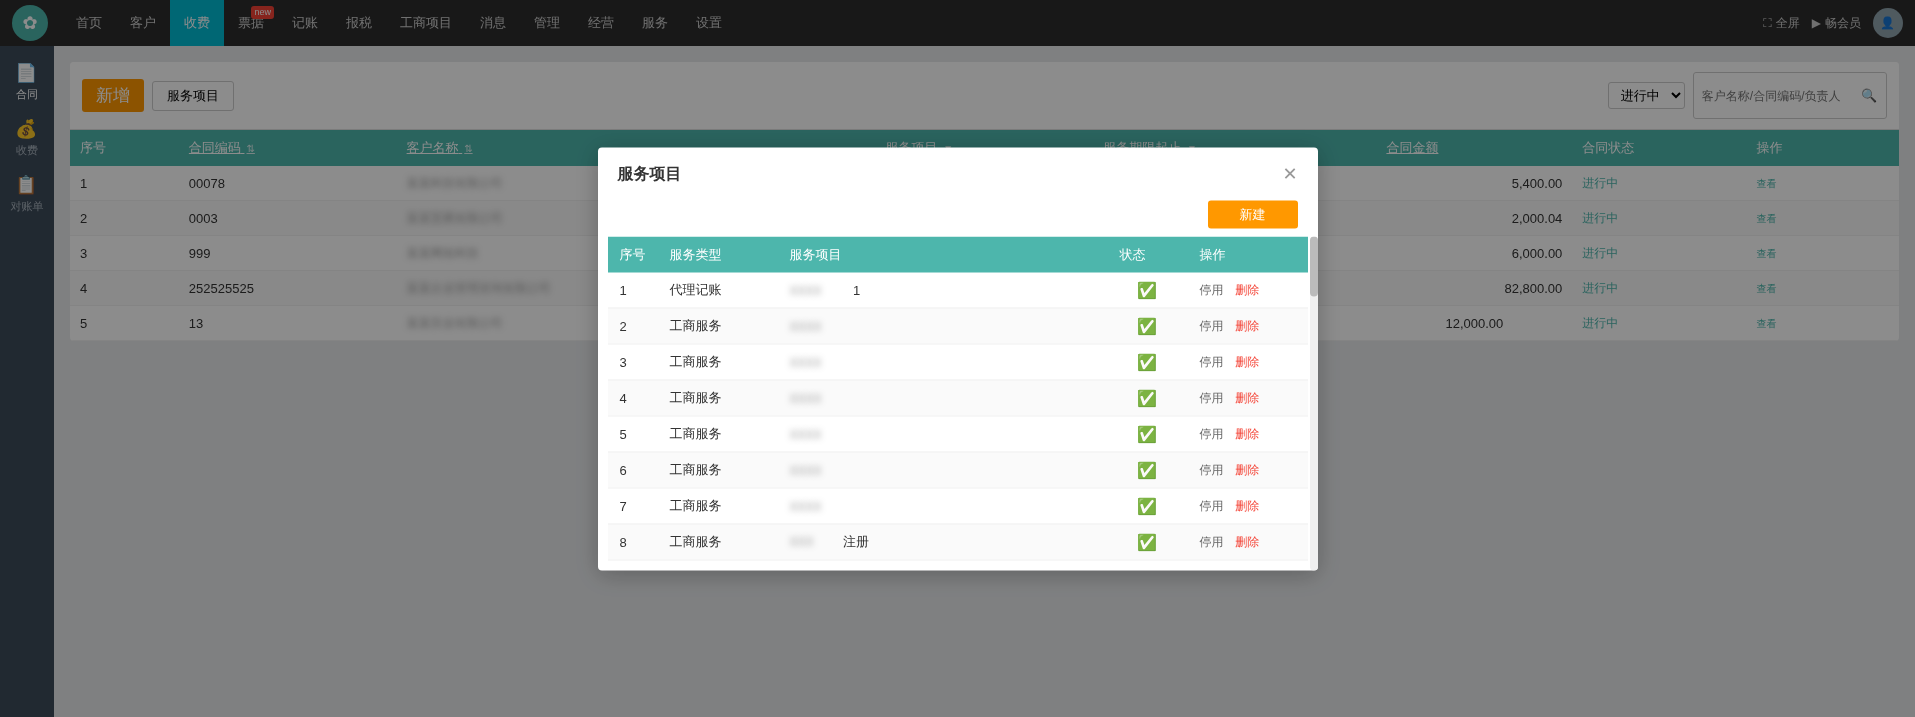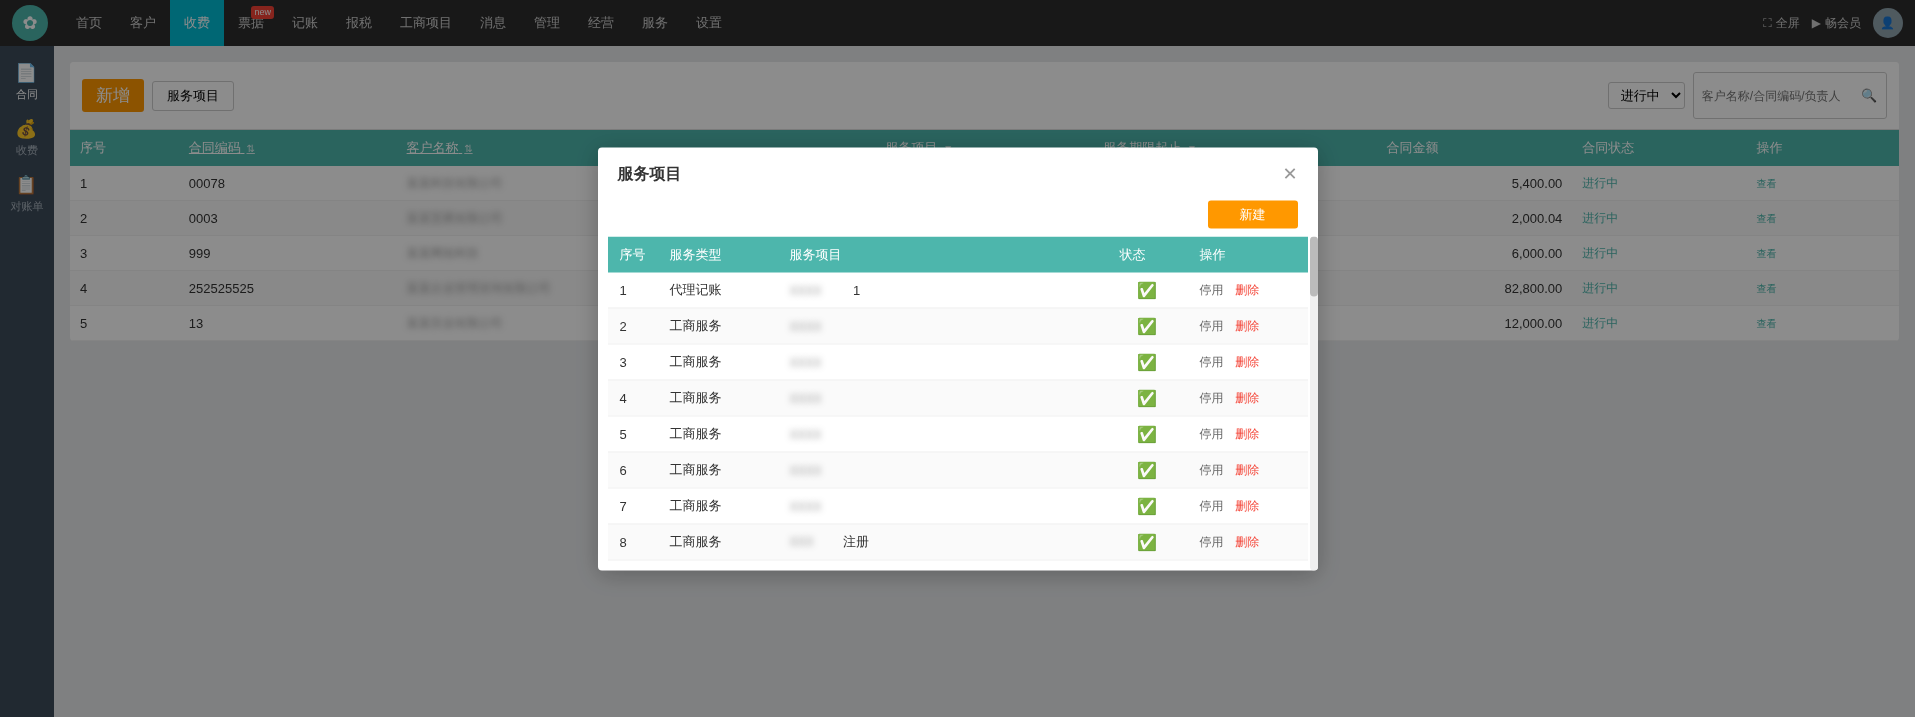--- a/index.html
+++ b/index.html
@@ -124,21 +124,21 @@
     .scroll-thumb { position: absolute; right: 0; top: 0; width: 8px; height: 60px; background: #bbb; border-radius: 4px; }
 
     .sort-icon { font-size: 10px; margin-left: 2px; opacity: 0.8; }
 
     th.sortable { cursor: pointer; text-decoration: underline; }
     .col-seq { width: 50px; }
     .col-contract { width: 100px; }
     .col-customer { width: 220px; }
     .col-service { width: 100px; }
     .col-period { width: 130px; }
-    .col-amount { width: 90px; }
+    .col-amount { width: 90px; text-decoration: underline; }
     .col-status { width: 80px; }
     .col-action { width: 70px; }
   </style>
 </head>
 <body>
 
 <nav class="top-nav">
   <div class="logo">✿</div>
   <div class="nav-items">
     <div class="nav-item">首页</div>
@@ -272,21 +272,21 @@
     <td style="text-align:right">82,800.00</td>
     <td><span class="status-badge">进行中</span></td>
     <td><span class="action-link">查看</span></td>
   </tr>
           <tr>
     <td>5</td>
     <td>13</td>
     <td><span class="blurred-text">某某实业有限公司</span></td>
     <td>小规模记账</td>
     <td>202303-202402</td>
-    <td style="text-align:right">12,000.00</td>
+    <td style="text-align:center">12,000.00</td>
     <td><span class="status-badge">进行中</span></td>
     <td><span class="action-link">查看</span></td>
   </tr>
         </tbody>
     </table>
   </div>
 </main>
 
 <div class="overlay"></div>
 

